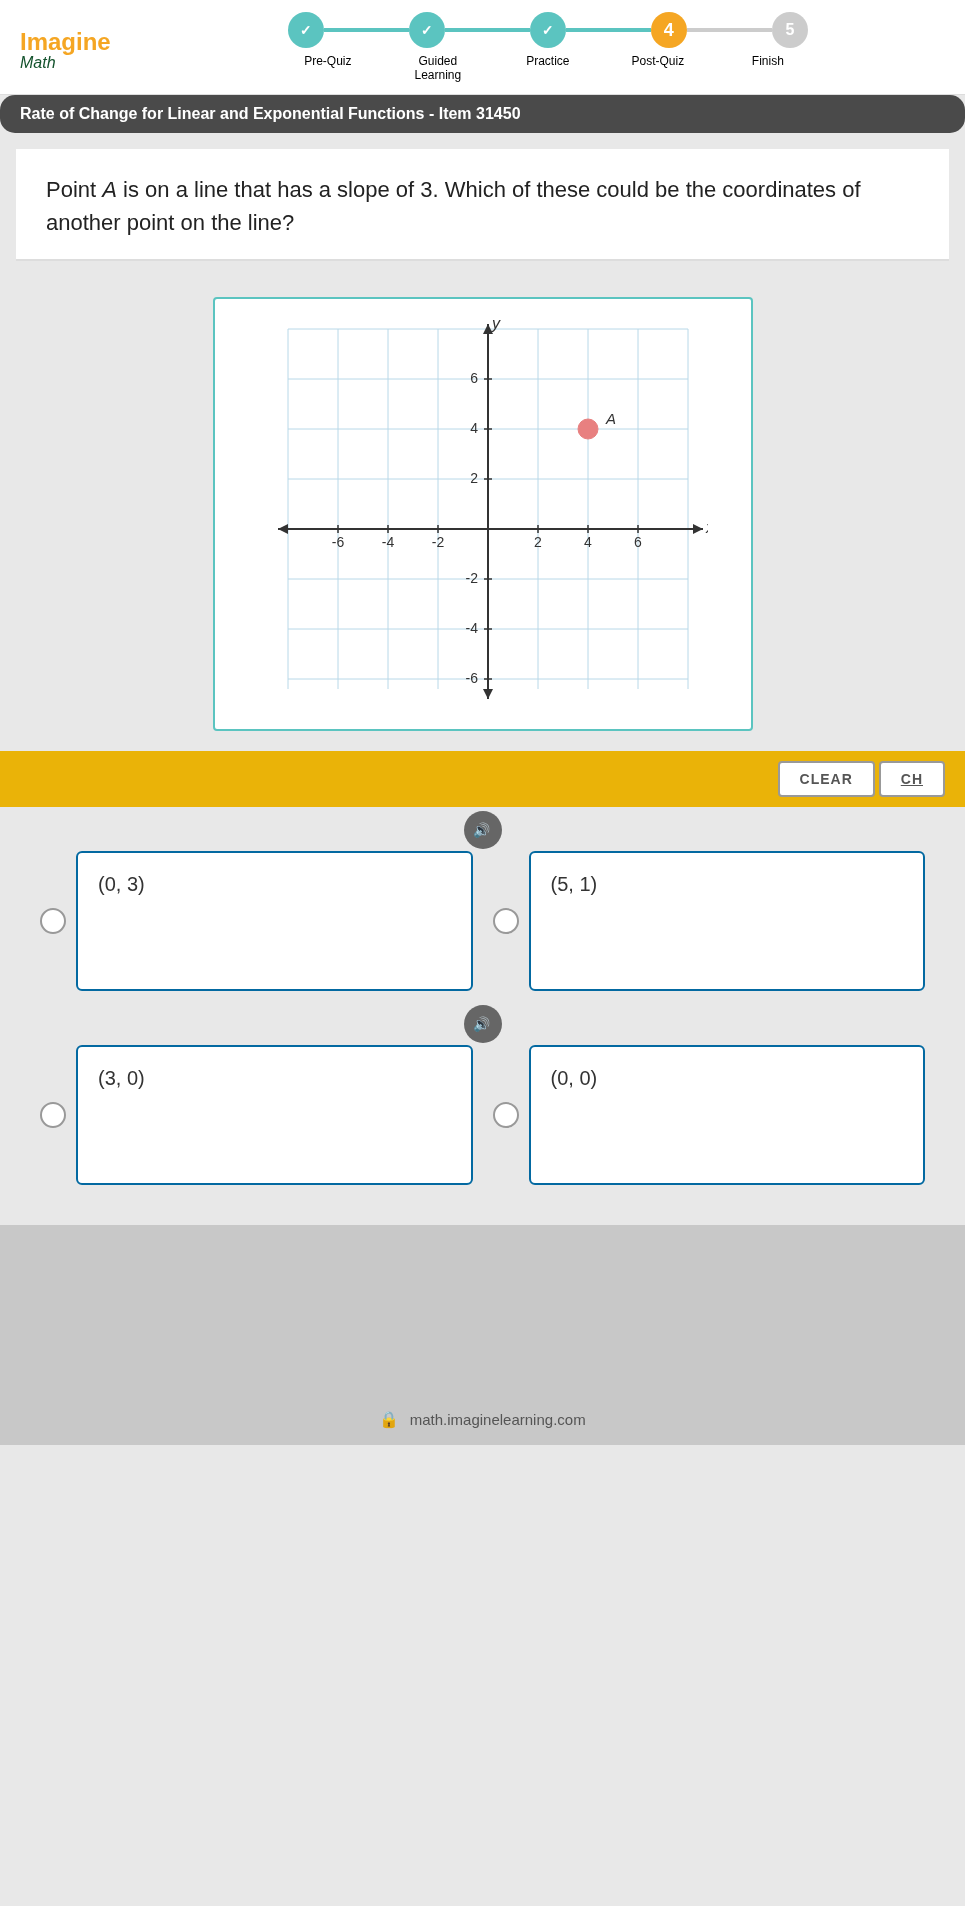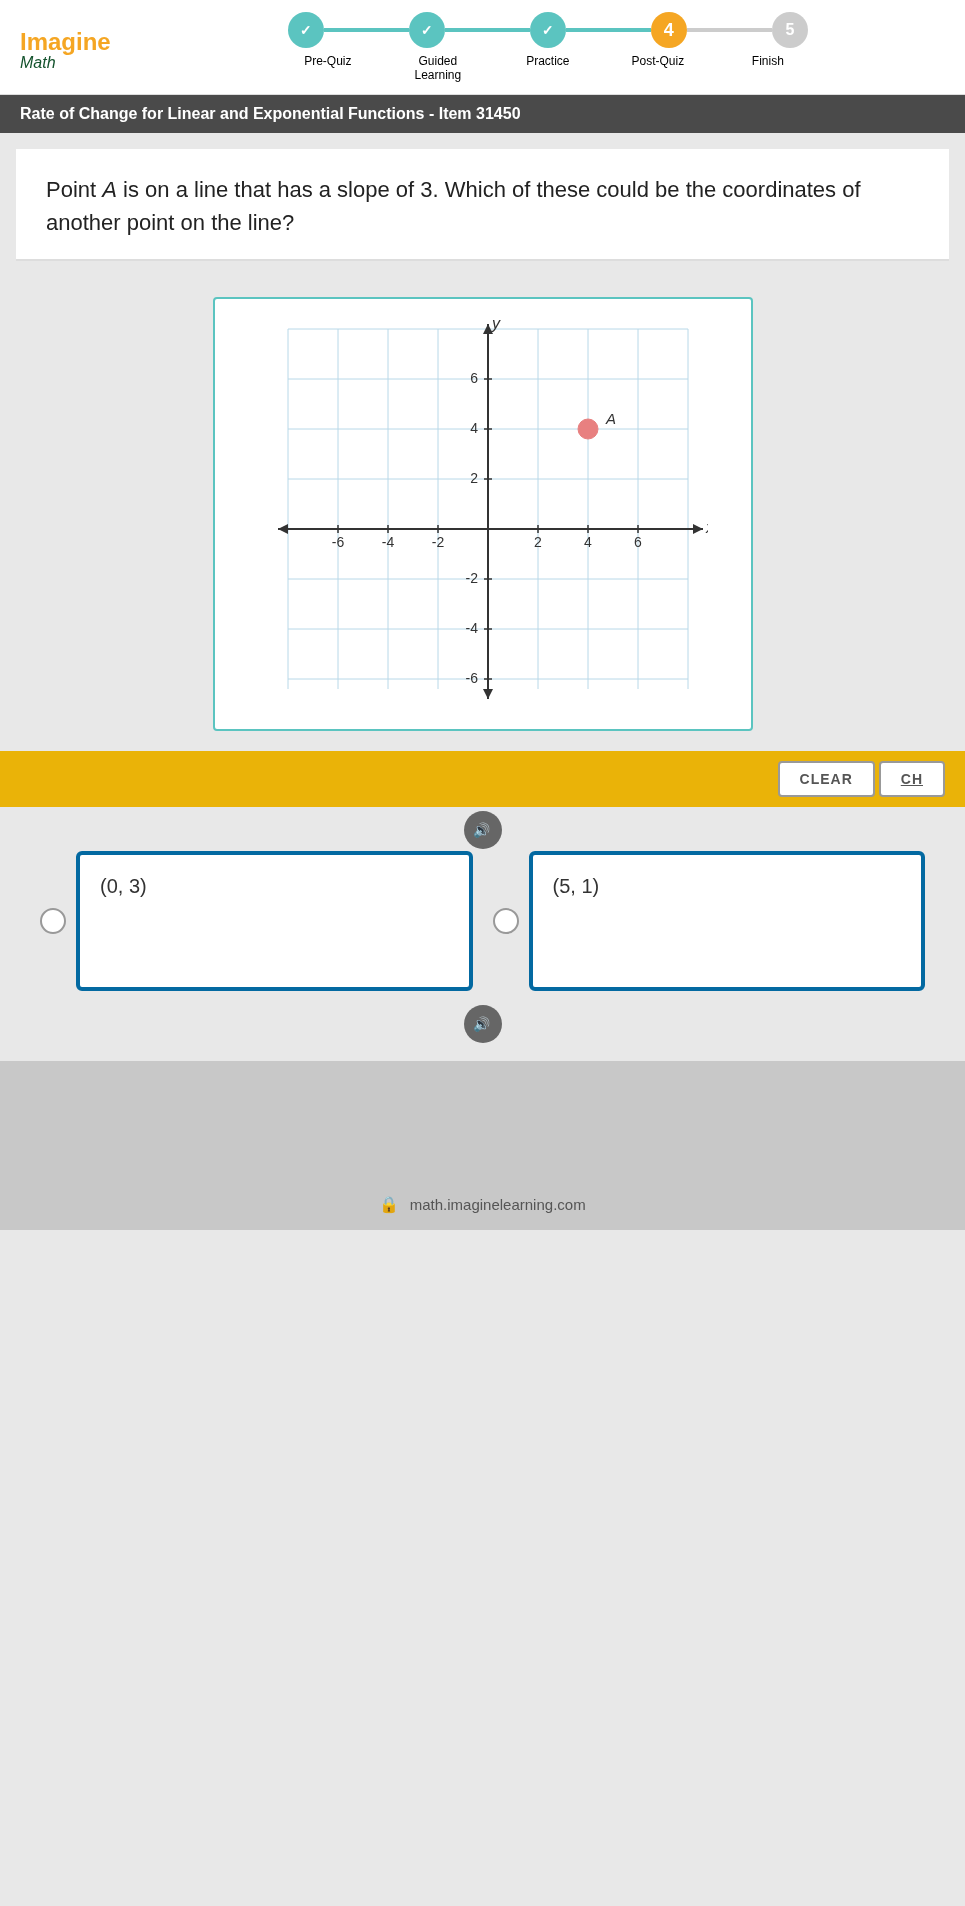--- a/index.html
+++ b/index.html
@@ -93,20 +93,21 @@
       width: 80px;
     }
 
     
     .subtitle-bar {
       background: #4a4a4a;
       color: white;
       padding: 10px 20px;
       font-size: 16px;
       font-weight: bold;
+      border-radius: 15px;
     }
 
     
     .question-area {
       background: white;
       margin: 16px;
       padding: 24px 30px 20px 30px;
       border-bottom: 2px solid #ddd;
     }
     .question-text {
@@ -161,21 +162,21 @@
       width: 26px;
       height: 26px;
       border-radius: 50%;
       border: 2px solid #999;
       background: white;
       flex-shrink: 0;
       cursor: pointer;
     }
     .answer-card {
       background: white;
-      border: 4px solid #0369a1;
+      border: 2px solid #0369a1;
       border-radius: 6px;
       padding: 20px;
       min-height: 140px;
       flex: 1;
       font-size: 20px;
       color: #333;
       position: relative;
     }
     .audio-btn {
       width: 38px;
@@ -187,21 +188,21 @@
       display: flex;
       align-items: center;
       justify-content: center;
       color: white;
       font-size: 14px;
     }
 
     
     .footer {
       background: #c8c8c8;
-      height: 169px;
+      height: 220px;
       display: flex;
       align-items: flex-end;
       justify-content: center;
       padding-bottom: 16px;
     }
     .footer-url {
       font-size: 15px;
       color: #555;
     }
     .footer-lock {
@@ -380,20 +381,36 @@
       </div>
     </div>
   </div>
 
   <div style="display:flex; justify-content:center; margin-bottom:10px; position:relative;">
     <button class="audio-btn" style="position:absolute; left:50%; transform:translateX(-50%); z-index:10; top:-6px;">
       <span>🔊</span>
     </button>
   </div>
 
+  <div style="display:grid; grid-template-columns:1fr 1fr; gap:20px; position:relative; padding-top:24px;">
+
+    <div class="answer-wrapper">
+      <div class="answer-radio"></div>
+      <div class="answer-card">
+        <span>(3, 0)</span>
+      </div>
+    </div>
+
+    <div class="answer-wrapper">
+      <div class="answer-radio"></div>
+      <div class="answer-card">
+        <span>(0, 0)</span>
+      </div>
+    </div>
+  </div>
 </div>
 
 <div class="footer">
   <div>
     <span class="footer-lock">🔒</span>
     <span class="footer-url">math.imaginelearning.com</span>
   </div>
 </div>
 
 </body></html>

